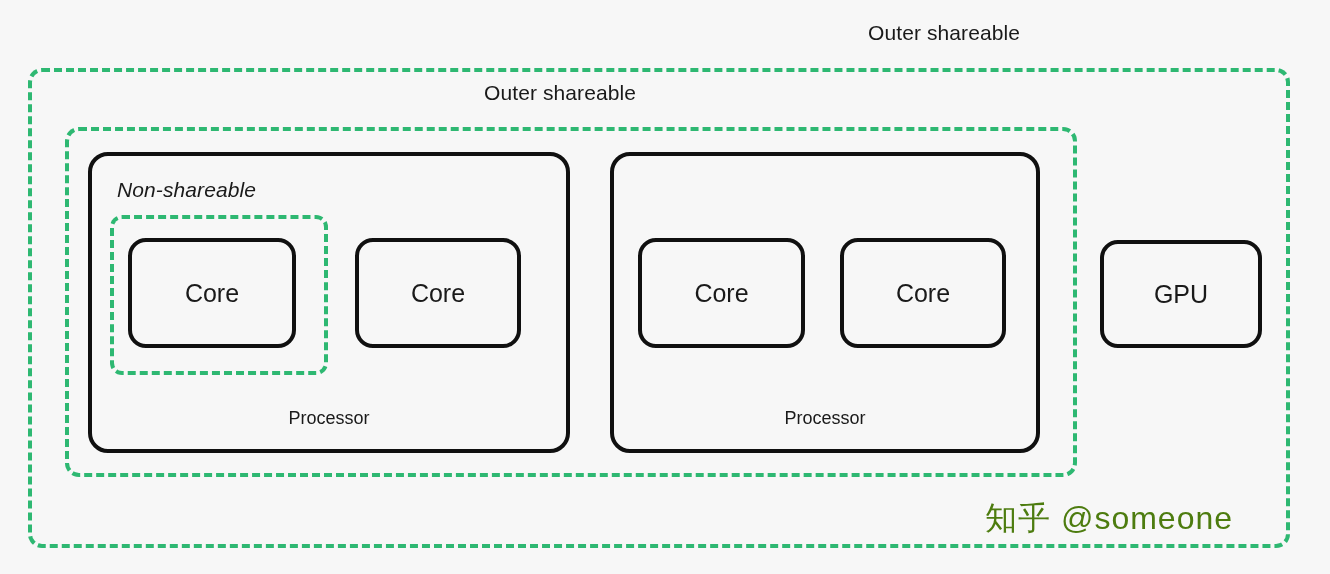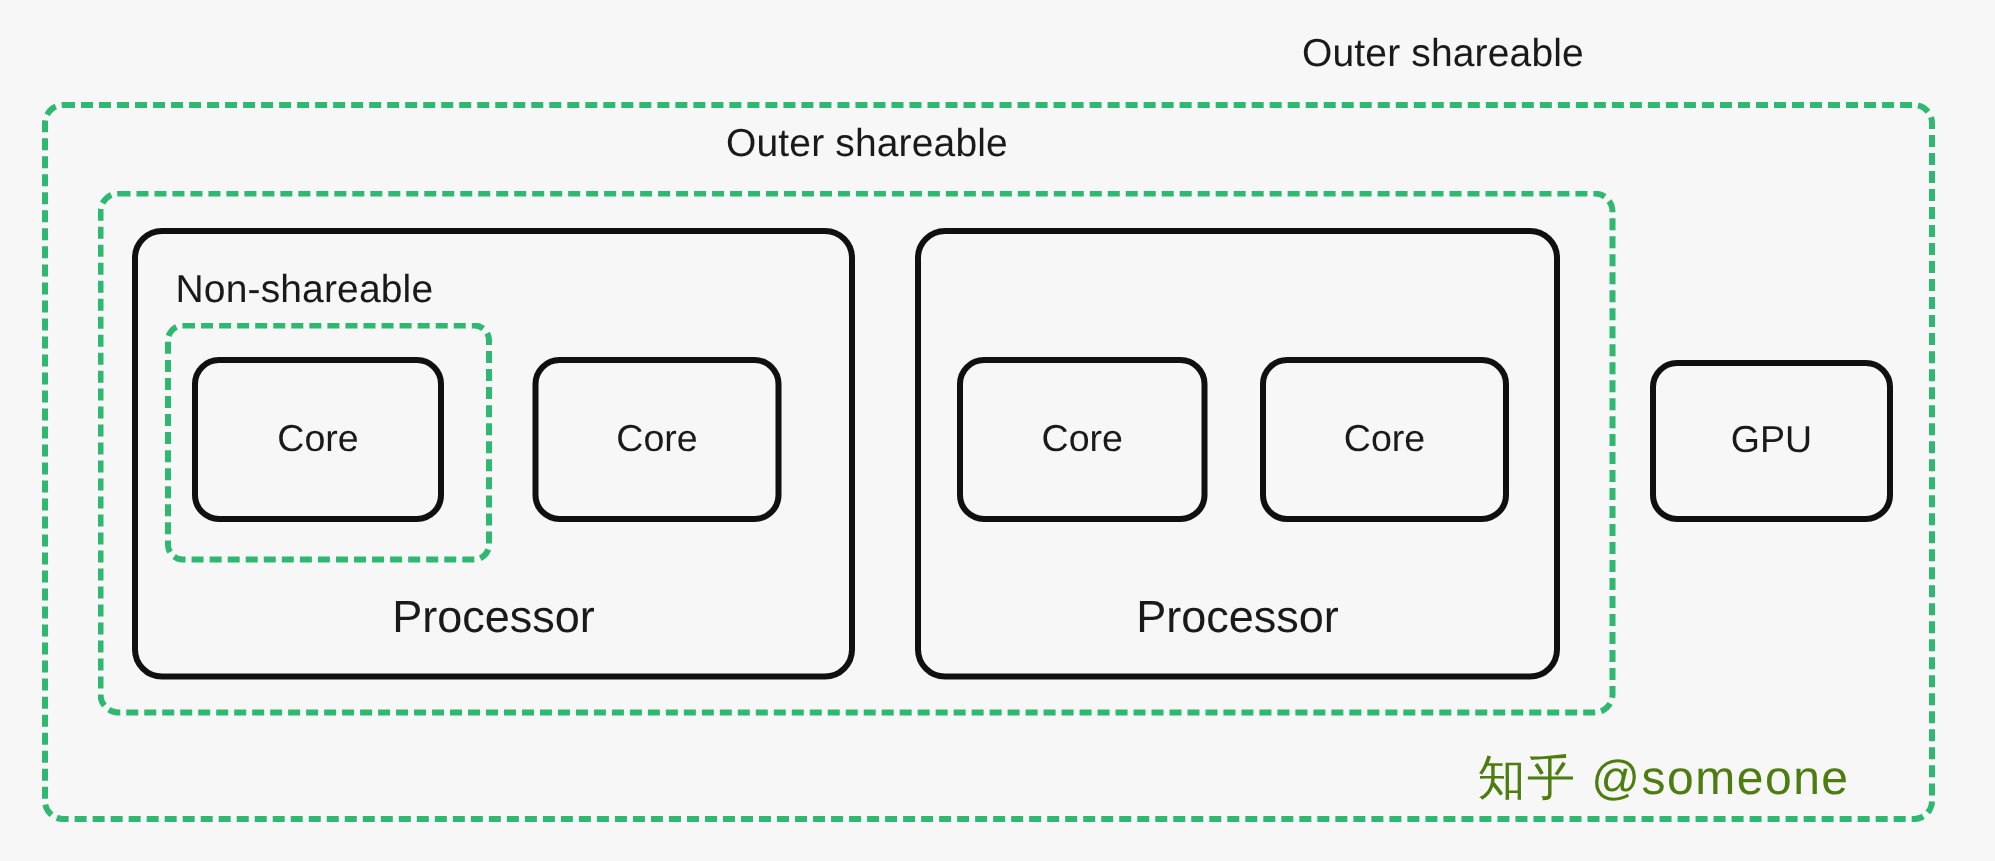--- a/index.html
+++ b/index.html
@@ -37,28 +37,28 @@
   }
   #non-shareable-box {
     left: 110px; top: 215px;
     width: 218px; height: 160px;
     border-radius: 12px;
   }
 
   
   .domain-label {
     position: absolute;
-    font-size: 26px;
+    font-size: 21px;
     line-height: 1;
     white-space: nowrap;
     letter-spacing: .1px;
   }
   #outer-shareable-label { left: 868px; top: 22px; }
   #inner-shareable-label { left: 484px; top: 82px; }
-  #non-shareable-label   { left: 117px; top: 179px; }
+  #non-shareable-label   { left: 117px; top: 179px; font-style: italic; }
 
   
   .block {
     position: absolute;
     box-sizing: border-box;
     border: 4px solid #101010;
     border-radius: 16px;
     background: #f7f7f7;
   }
   .processor { border-radius: 20px; }
@@ -82,21 +82,21 @@
     text-align: center;
     font-size: 25px;
     line-height: 1;
     white-space: nowrap;
   }
   .processor-label {
     position: absolute;
     left: 0; right: 0;
     bottom: 22px;
     text-align: center;
-    font-size: 30px;
+    font-size: 18px;
     line-height: 1;
     white-space: nowrap;
   }
 
   
   #watermark {
     position: absolute;
     left: 985px;
     top: 502px;
     font-size: 32px;

